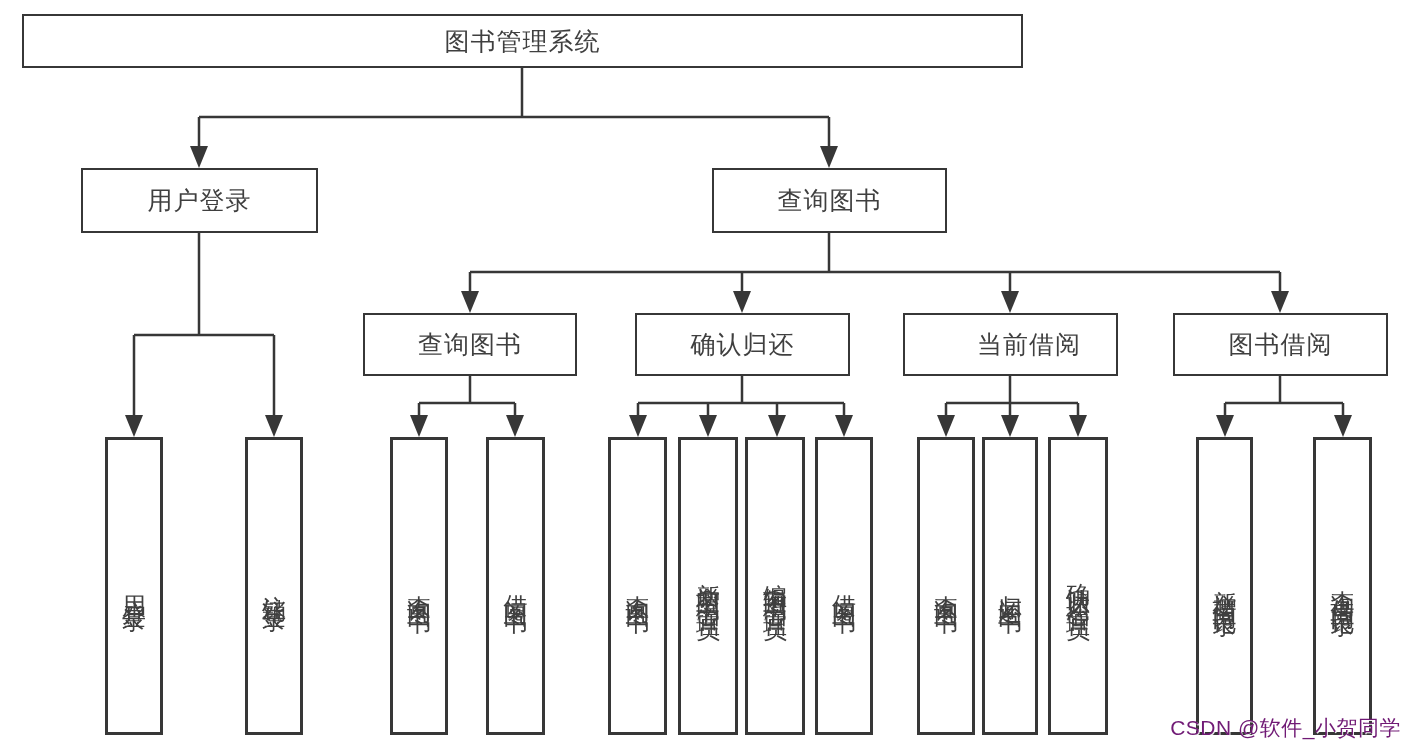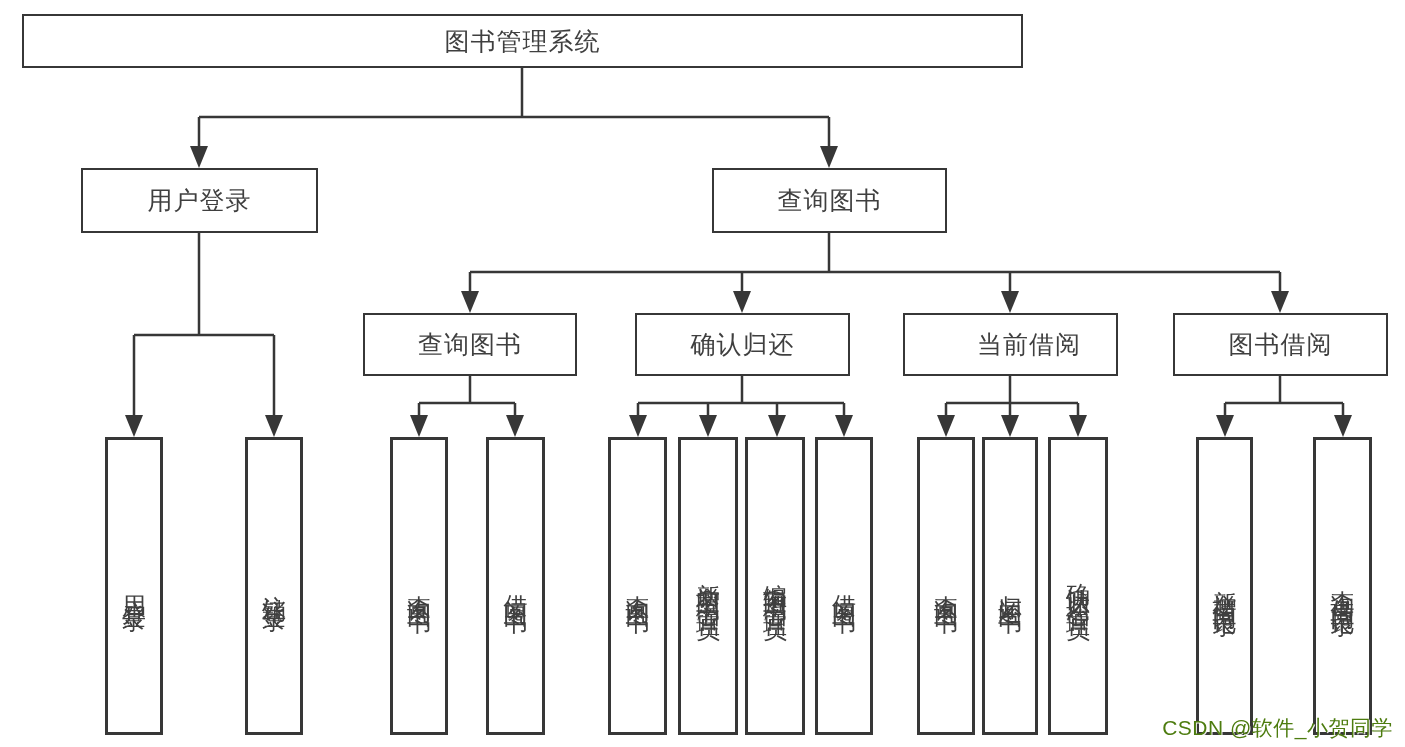--- a/index.html
+++ b/index.html
@@ -14,22 +14,22 @@
   }
   .leaf{
     position:absolute;box-sizing:border-box;background:#ffffff;
     border:3px solid #373737;color:#3f3f3f;
     display:flex;align-items:center;justify-content:center;
     writing-mode:vertical-rl;text-orientation:mixed;
     font-size:24px;letter-spacing:5px;line-height:1;white-space:nowrap;
     top:437px;height:298px;
   }
   #watermark{
-    position:absolute;right:12px;bottom:5px;z-index:5;
-    font-size:21px;color:#4d7c0f;letter-spacing:0.5px;
+    position:absolute;right:4px;bottom:5px;z-index:5;
+    font-size:21px;color:#701a75;letter-spacing:0.5px;
     text-shadow:1px 1px 0 rgba(255,255,255,0.9);
     white-space:nowrap;
   }
 </style>
 </head>
 <body>
 
 <div id="canvas">
 
   <svg id="connectors" viewBox="0 0 1405 747" xmlns="http://www.w3.org/2000/svg">

